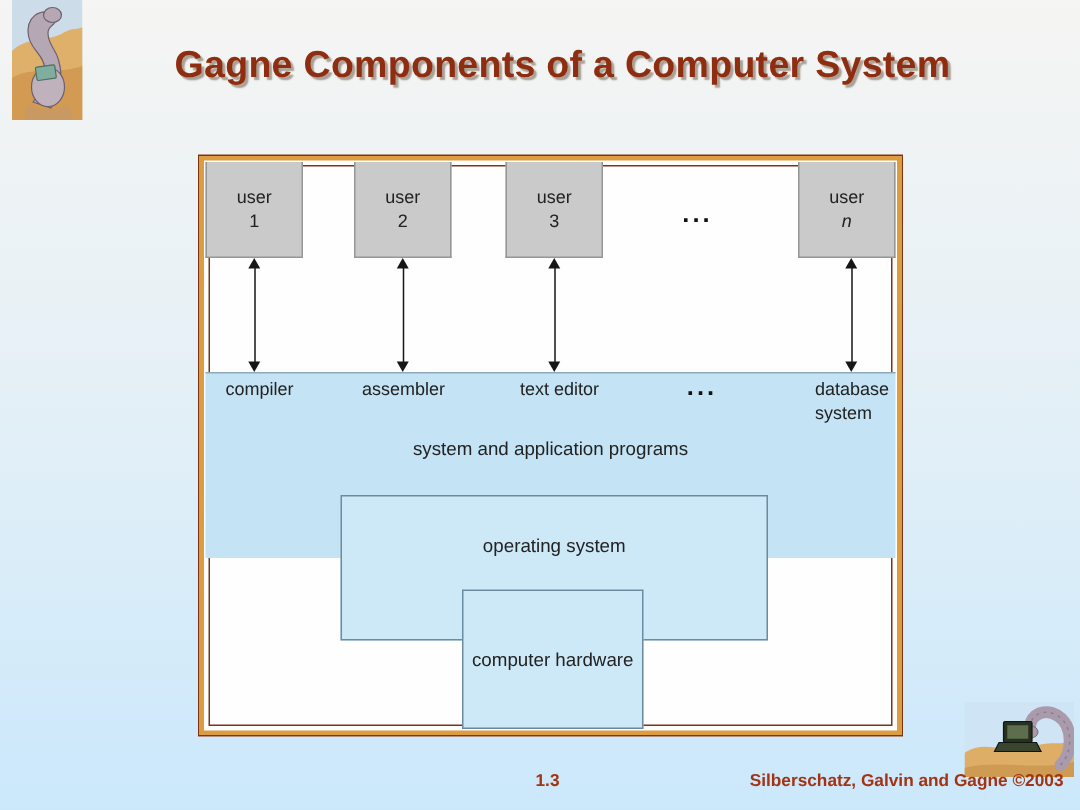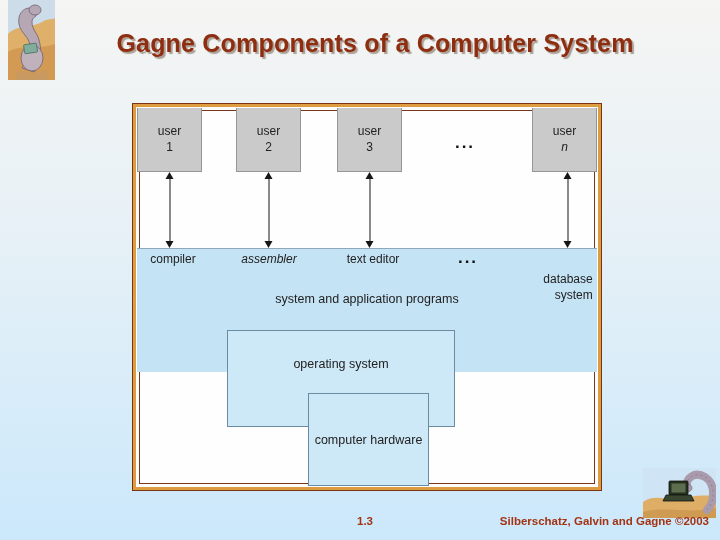--- a/index.html
+++ b/index.html
@@ -58,25 +58,25 @@
   .varrow .shaft{position:absolute;left:4.5px;top:4px;bottom:4px;width:1.6px;background:#161616;}
   .varrow .head{position:absolute;left:1px;width:0;height:0;border-left:4.5px solid transparent;border-right:4.5px solid transparent;}
   .varrow .head.top{top:0;border-bottom:7px solid #161616;}
   .varrow .head.bottom{bottom:0;border-top:7px solid #161616;}
   
   .band{
     position:absolute;left:0;right:0;top:140px;height:124px;
     background:var(--band-fill);border-top:1px solid #8fa9ba;
   }
   .program-label{position:absolute;top:144px;transform:translateX(-50%);white-space:nowrap;font-size:12px;color:#222;}
-  .program-label.two-line{text-align:right;white-space:normal;line-height:1.3;margin-top:20px;}
+  .program-label.two-line{text-align:left;white-space:normal;line-height:1.3;}
   .band-caption{position:absolute;left:0;right:0;top:184px;text-align:center;font-size:12.5px;color:#222;}
   
   .os-box{
-    position:absolute;left:90px;top:222px;width:228px;height:97px;
+    position:absolute;left:90px;top:222px;width:285px;height:97px;
     background:var(--inner-box-fill);border:1px solid var(--inner-box-border);
     text-align:center;padding-top:26px;font-size:12.5px;color:#222;
   }
   .hw-box{
     position:absolute;left:171px;top:285px;bottom:0;width:121px;
     background:var(--inner-box-fill);border:1px solid var(--inner-box-border);
     display:flex;align-items:center;justify-content:center;font-size:12.5px;color:#222;
   }
   
   .footer-left,.footer-center,.footer-right{
@@ -144,21 +144,21 @@
           <span class="head bottom"></span>
       </div>
       <div class="varrow" style="left:431px;">
         <span class="head top"></span>
           <span class="shaft"></span>
           <span class="head bottom"></span>
       </div>
 
       <div class="band"></div>
       <div class="program-label" style="left:36px;">compiler</div>
-      <div class="program-label" style="left:132px;font-style:italic;">assembler</div>
+      <div class="program-label" style="left:132px;">assembler</div>
       <div class="program-label" style="left:236px;text-align:right;">text editor</div>
       <div class="ellipsis" style="left:331px;top:140px;">...</div>
       <div class="program-label two-line" style="left:431px;">
         <div>database</div>
         <div>system</div>
       </div>
       <div class="band-caption">system and application programs</div>
 
       <div class="os-box">
         <span>operating system</span>

